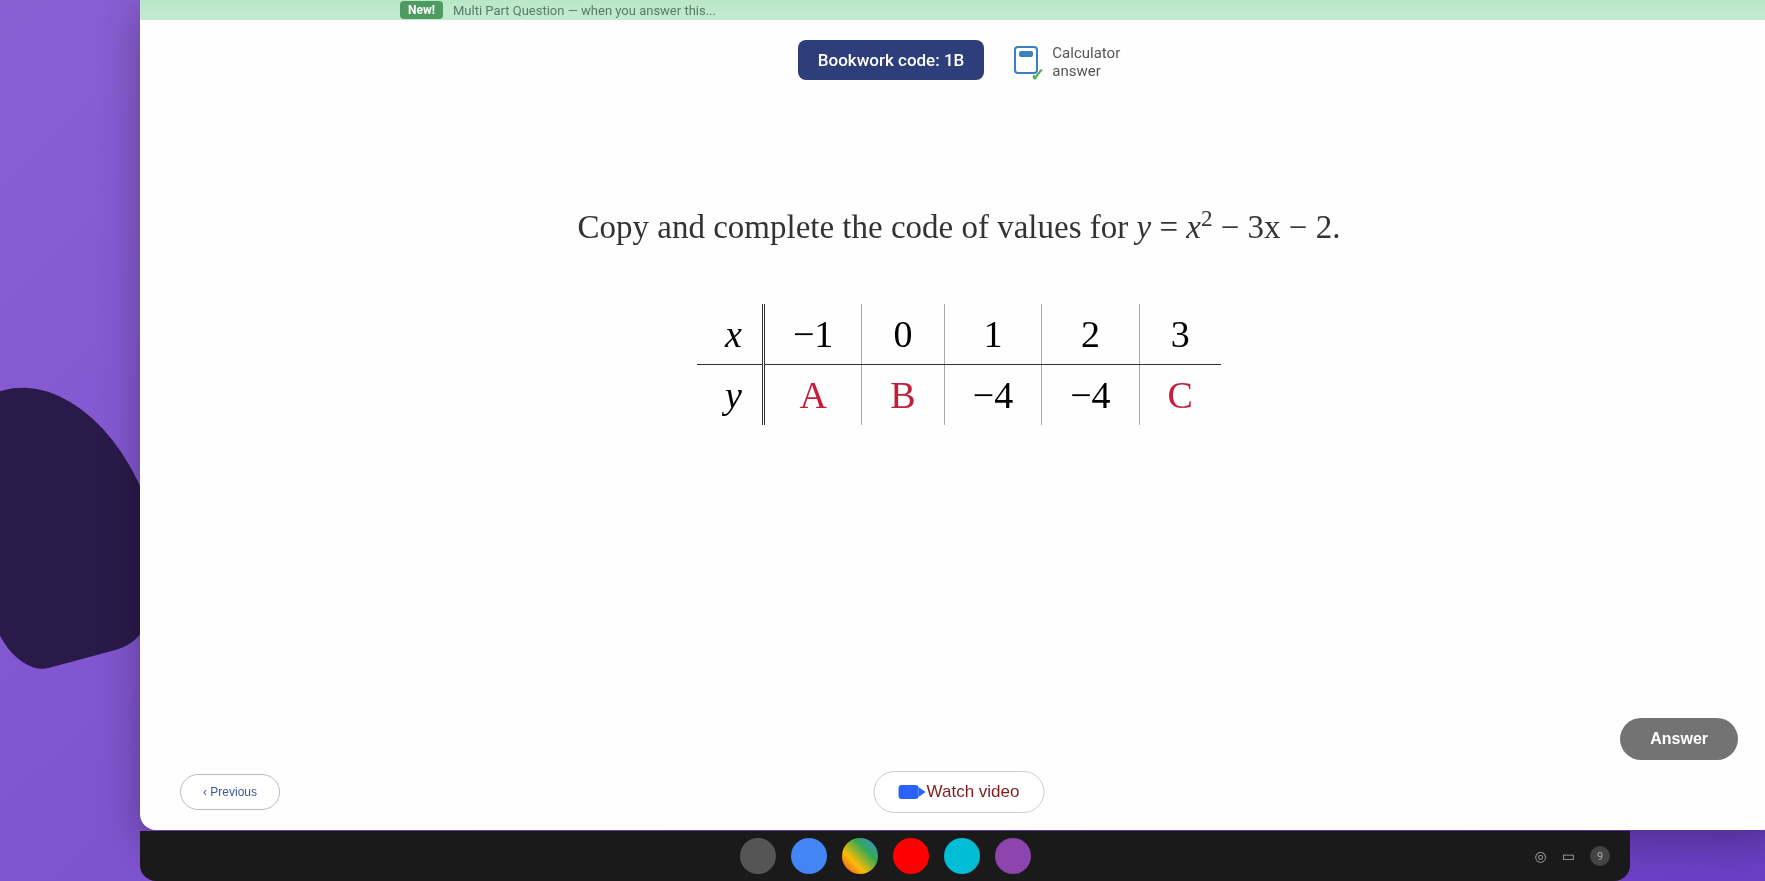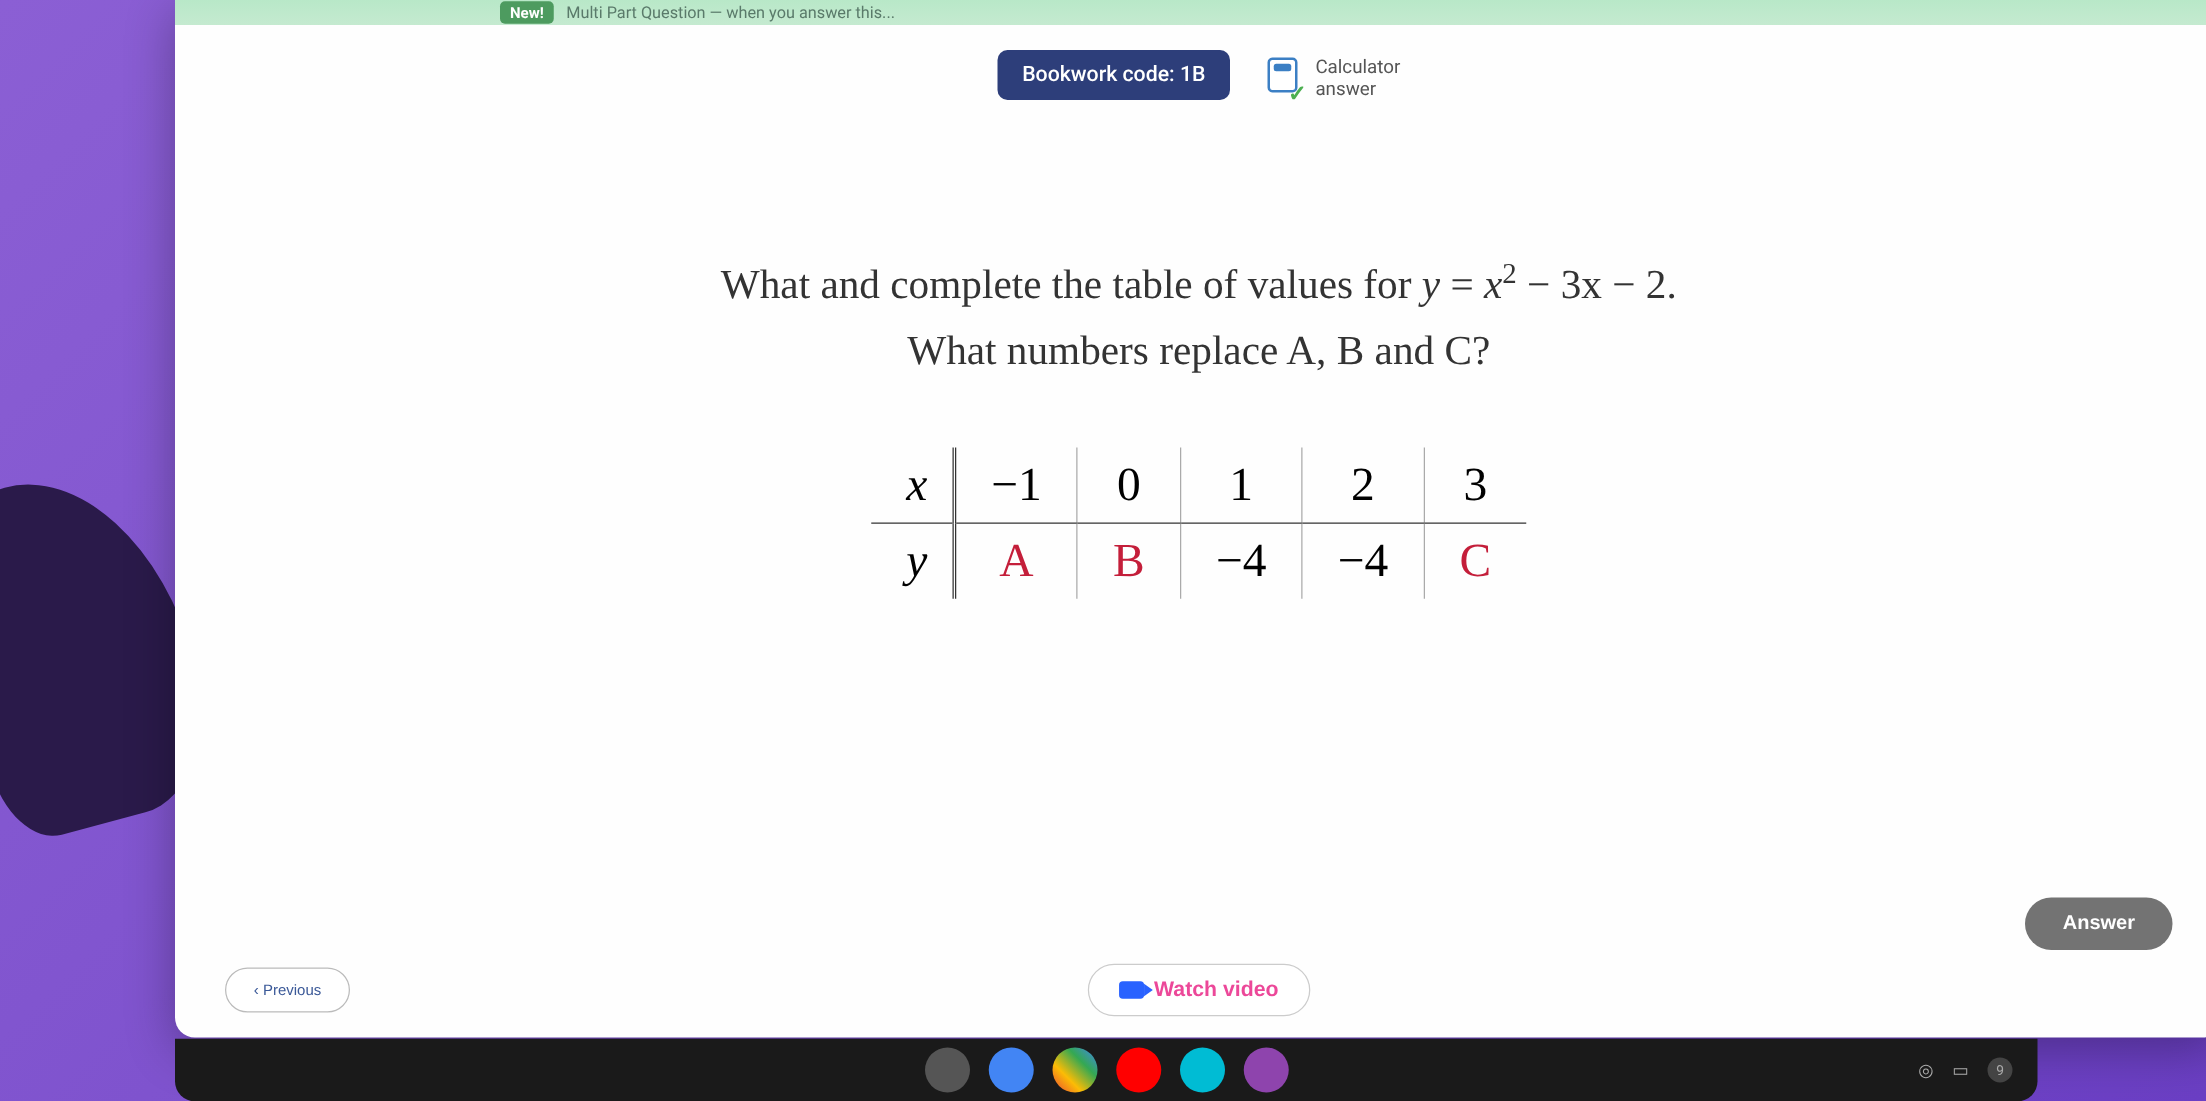--- a/index.html
+++ b/index.html
@@ -172,25 +172,25 @@
       color: #3b5998;
       padding: 10px 22px;
       border-radius: 24px;
       font-size: 12px;
       font-weight: 500;
       cursor: pointer;
     }
     .watch-btn {
       border: 1.5px solid #ccc;
       background: white;
-      color: #ec4899;
+      color: #7f1d1d;
       padding: 10px 24px;
       border-radius: 24px;
       font-size: 17px;
-      font-weight: 700;
+      font-weight: 400;
       cursor: pointer;
       display: flex;
       align-items: center;
       gap: 8px;
       position: absolute;
       left: 50%;
       transform: translateX(-50%);
     }
     .video-icon {
       width: 20px;
@@ -282,24 +282,21 @@
       </div>
       <div>
         <div>Calculator</div>
         <div>answer</div>
       </div>
     </div>
   </div>
 
   <div class="question-area">
     <div class="question-line1">
-      <span>What and complete the table of values for </span><span class="math-var">y</span><span> = </span><span class="math-var">x</span><span class="math-sup">2</span><span> − 3x − 2.</span>
-    </div>
-    <div class="question-line2">
-      <span>What numbers replace </span><span>A, B</span><span> and </span><span>C</span><span>?</span>
+      <span>Copy and complete the code of values for </span><span class="math-var">y</span><span> = </span><span class="math-var">x</span><span class="math-sup">2</span><span> − 3x − 2.</span>
     </div>
 
     <table class="values-table">
       <tbody>
           <tr>
         <td>x</td>
         <td>−1</td>
         <td>0</td>
         <td>1</td>
         <td>2</td>

